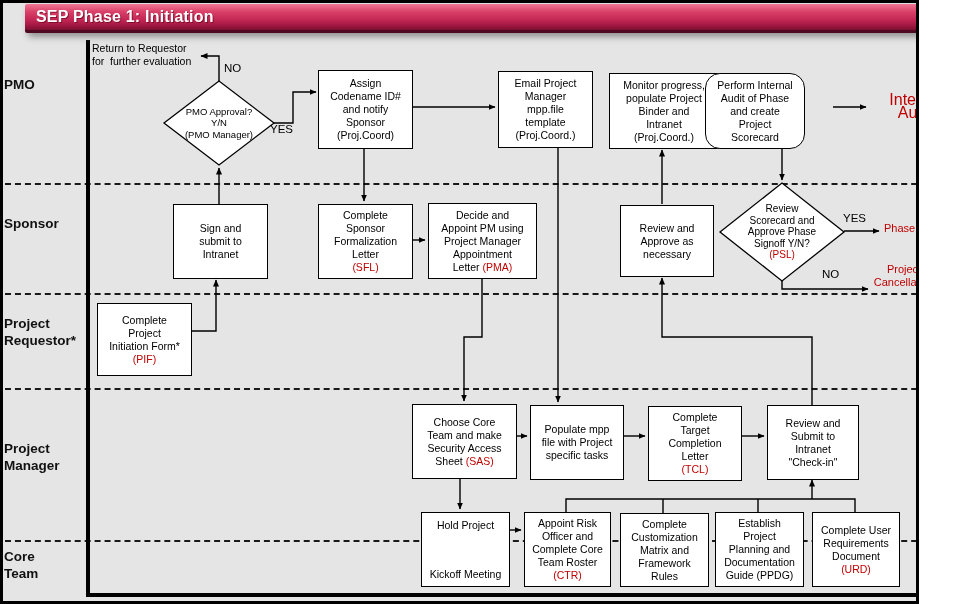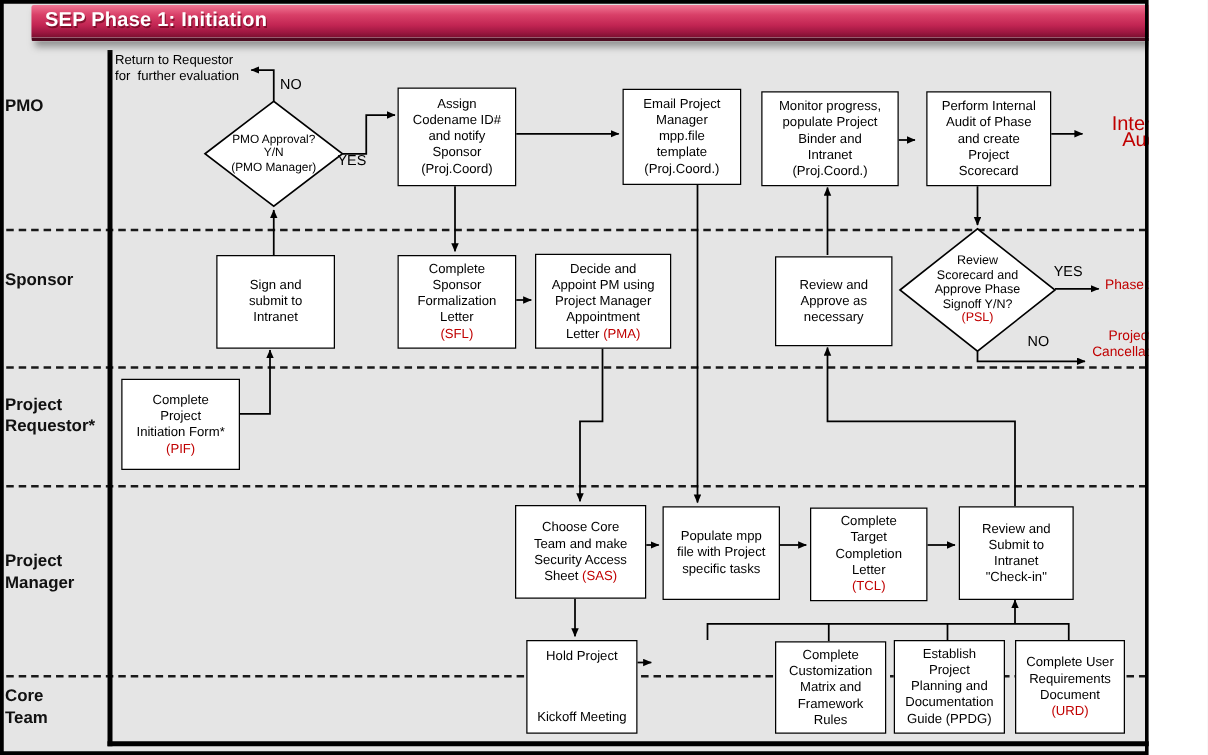--- a/index.html
+++ b/index.html
@@ -119,21 +119,21 @@
       <div class="ln"><span>template</span></div>
       <div class="ln"><span>(Proj.Coord.)</span></div>
     </div>
     <div class="pbox" style="left: 609px; top: 73px; width: 108px; height: 74px;">
       <div class="ln"><span>Monitor progress,</span></div>
       <div class="ln"><span>populate Project</span></div>
       <div class="ln"><span>Binder and</span></div>
       <div class="ln"><span>Intranet</span></div>
       <div class="ln"><span>(Proj.Coord.)</span></div>
     </div>
-    <div class="pbox" style="left: 741px; top: 73px; width: 98px; height: 74px;">
+    <div class="pbox" style="left: 705px; top: 73px; width: 98px; height: 74px; border-radius: 15px;">
       <div class="ln"><span>Perform Internal</span></div>
       <div class="ln"><span>Audit of Phase</span></div>
       <div class="ln"><span>and create</span></div>
       <div class="ln"><span>Project</span></div>
       <div class="ln"><span>Scorecard</span></div>
     </div>
     <div class="pbox" style="left: 173px; top: 204px; width: 93px; height: 73px;">
       <div class="ln"><span>Sign and</span></div>
       <div class="ln"><span>submit to</span></div>
       <div class="ln"><span>Intranet</span></div>
@@ -183,20 +183,27 @@
     </div>
     <div class="pbox" style="left: 767px; top: 405px; width: 90px; height: 73px;">
       <div class="ln"><span>Review and</span></div>
       <div class="ln"><span>Submit to</span></div>
       <div class="ln"><span>Intranet</span></div>
       <div class="ln"><span>"Check-in"</span></div>
     </div>
     <div class="pbox" style="left: 421px; top: 512px; width: 87px; height: 73px; gap: 36px;">
       <div class="ln"><span>Hold Project</span></div>
       <div class="ln"><span>Kickoff Meeting</span></div>
+    </div>
+    <div class="pbox" style="left: 524px; top: 512px; width: 85px; height: 73px;">
+      <div class="ln"><span>Appoint Risk</span></div>
+      <div class="ln"><span>Officer and</span></div>
+      <div class="ln"><span>Complete Core</span></div>
+      <div class="ln"><span>Team Roster</span></div>
+      <div class="ln"><span class="red">(CTR)</span></div>
     </div>
     <div class="pbox" style="left: 620px; top: 513px; width: 87px; height: 72px;">
       <div class="ln"><span>Complete</span></div>
       <div class="ln"><span>Customization</span></div>
       <div class="ln"><span>Matrix and</span></div>
       <div class="ln"><span>Framework</span></div>
       <div class="ln"><span>Rules</span></div>
     </div>
     <div class="pbox" style="left: 715px; top: 512px; width: 87px; height: 73px;">
       <div class="ln"><span>Establish</span></div>

